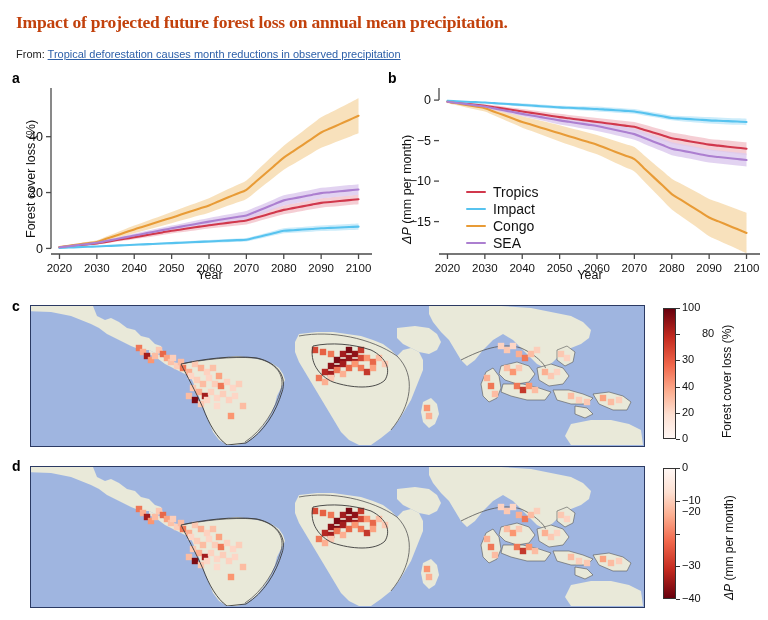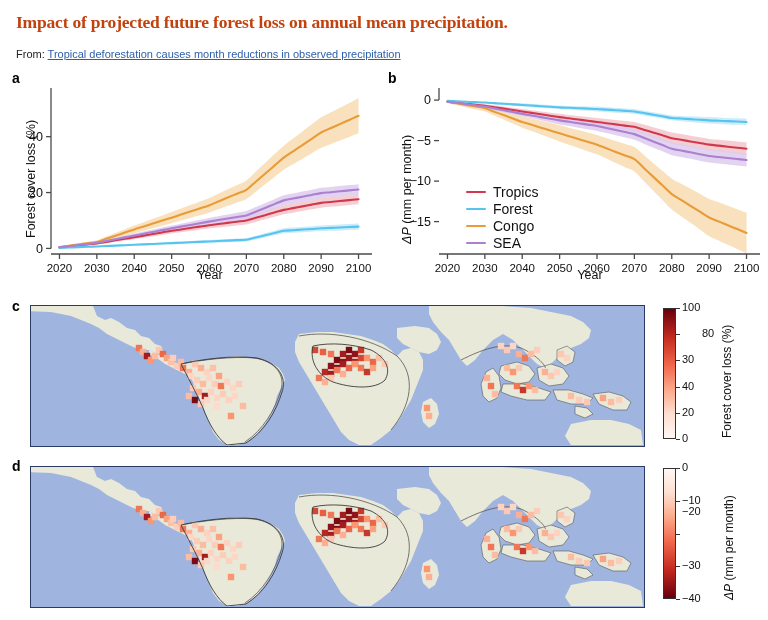--- a/index.html
+++ b/index.html
@@ -137,21 +137,21 @@
       <text x="368.5238095238095" y="188" text-anchor="middle" font-size="11.5" font-family="&quot;Liberation Sans&quot;, sans-serif" fill="#111">2100</text>
     </svg>
 
   <div id="legend-b">
     <div class="leg-row">
       <span class="leg-swatch" style="background:#d1384c"></span>
       <span class="leg-label">Tropics</span>
     </div>
     <div class="leg-row">
       <span class="leg-swatch" style="background:#57c3ef"></span>
-      <span class="leg-label">Forest</span>
+      <span class="leg-label">Impact</span>
     </div>
     <div class="leg-row">
       <span class="leg-swatch" style="background:#e89b36"></span>
       <span class="leg-label">Congo</span>
     </div>
     <div class="leg-row">
       <span class="leg-swatch" style="background:#ac7fd0"></span>
       <span class="leg-label">SEA</span>
     </div>
   </div>

